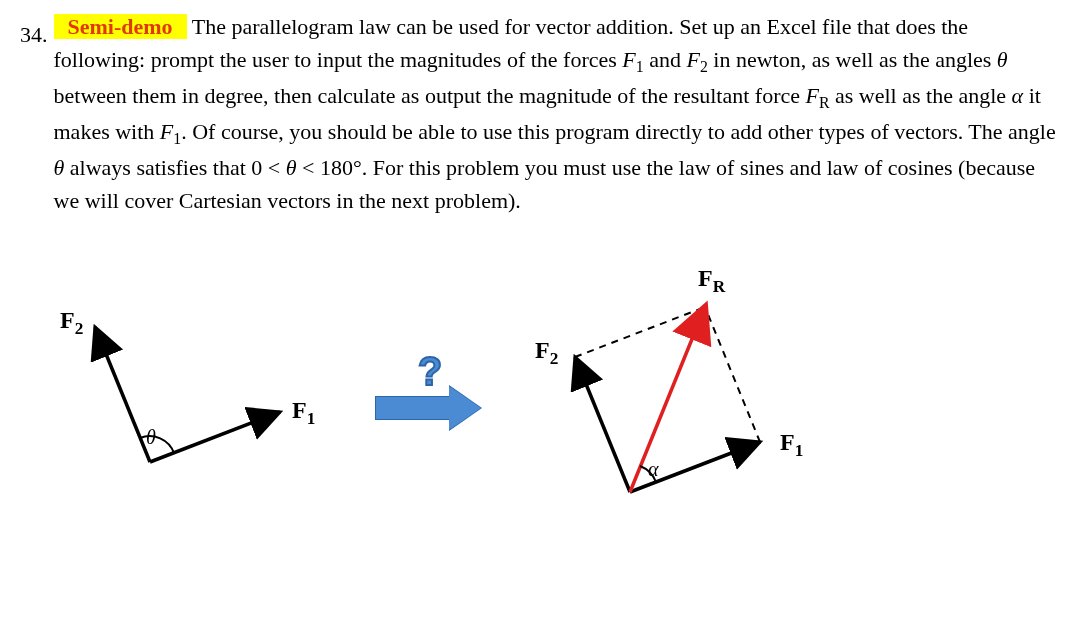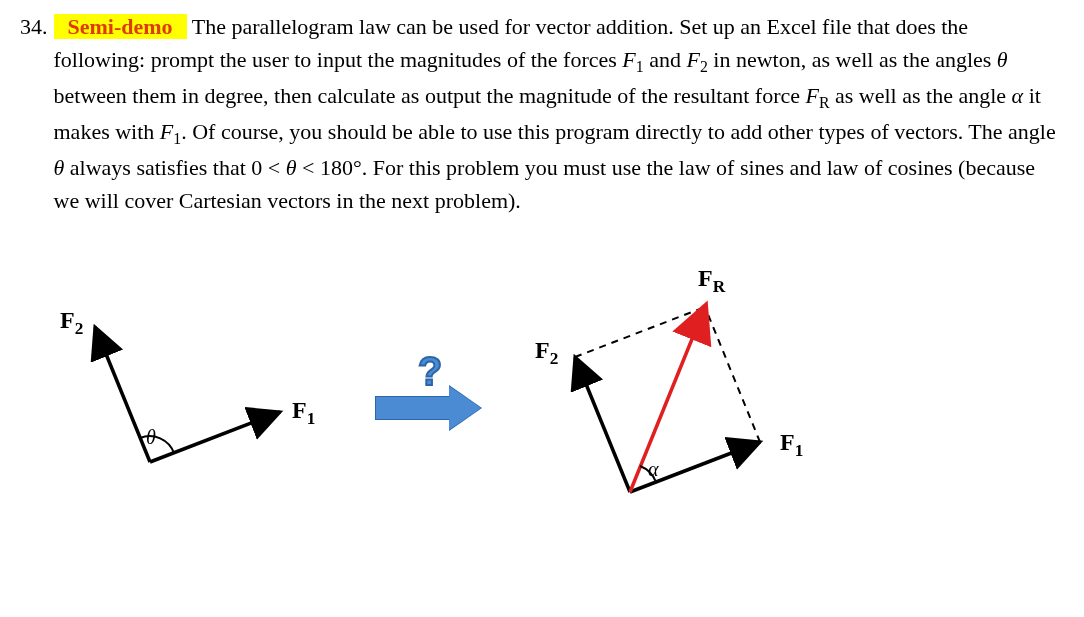--- a/index.html
+++ b/index.html
@@ -12,20 +12,21 @@
       width: 1084px;
       line-height: 1.5;
     }
     .problem {
       display: flex;
       align-items: flex-start;
     }
     .problem-number {
       margin-right: 6px;
       white-space: nowrap;
+      margin-top: 8px;
     }
     .problem-body {
       flex: 1;
     }
     .semi-demo {
       background-color: #ffff00;
       color: #e03a00;
       font-weight: bold;
       padding: 0 14px;
     }

